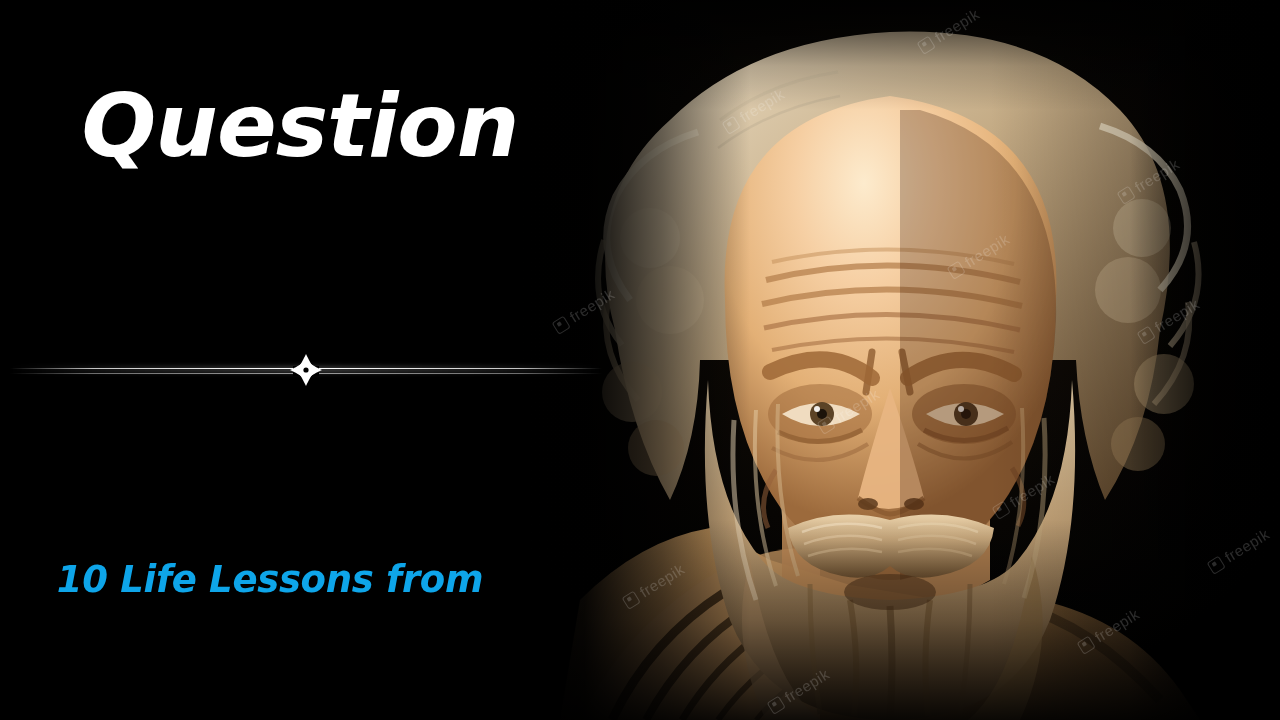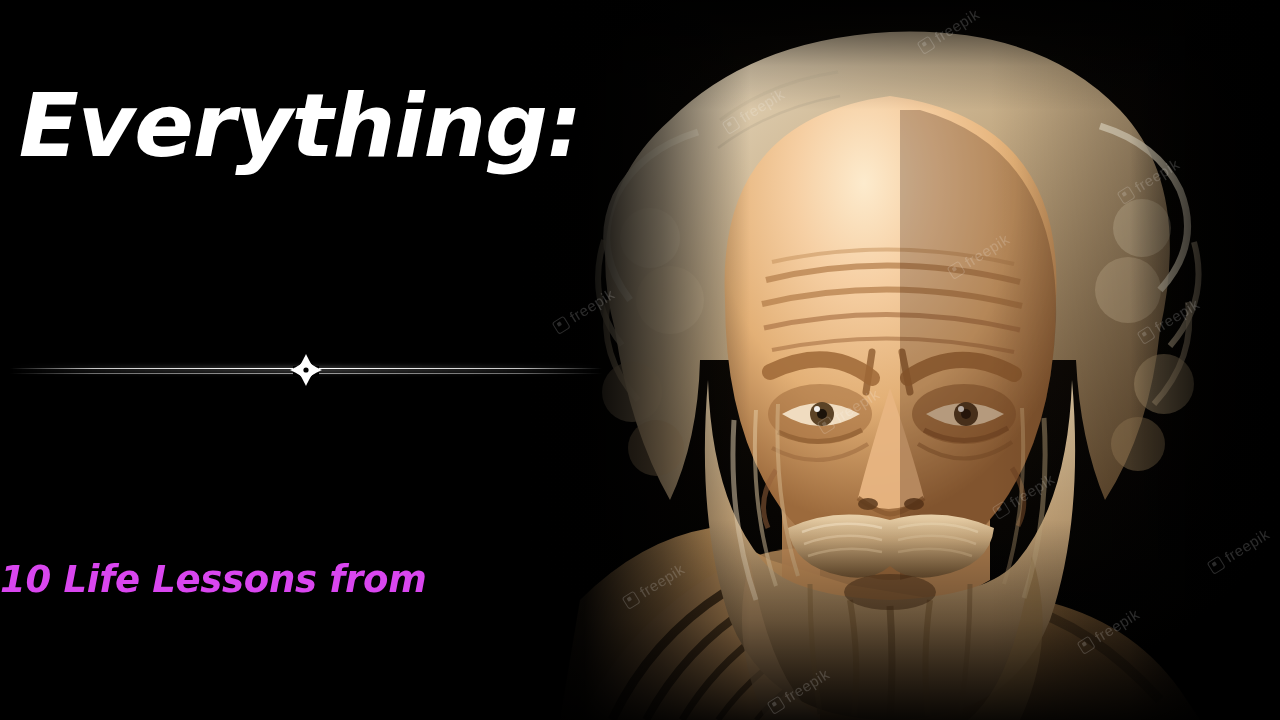--- a/index.html
+++ b/index.html
@@ -188,22 +188,22 @@
     height: 10px;
     background: #000;
   }
 
   
   .subtitle {
     position: absolute;
     left: 0;
     top: 552px;
     width: 540px;
-    text-align: left;
-    color: #d946ef;
+    text-align: center;
+    color: #0ea5e9;
     font-family: "DejaVu Sans", sans-serif;
     font-weight: bold;
     font-style: italic;
     font-size: 37px;
     line-height: 1.5;
     letter-spacing: -0.3px;
     text-shadow: 0 1px 5px rgba(0,0,0,0.9);
   }
   .subtitle .line { display: block; }
 </style>
@@ -432,21 +432,21 @@
         <div class="wm" style="left: 35px; top: 320px;">
           <span class="wm-mark"></span>
           <span>freepik</span>
         </div>
       </div>
   </div>
 
   <div class="text-panel">
 
     <div class="headline">
-      <span class="line">Everything:</span>
+      <span class="line">Question</span>
     </div>
 
     <div class="divider">
       <div class="rule-glow"></div>
       <div class="rule-top"></div>
       <div class="rule-bottom"></div>
       <div class="ornament-mask"></div>
       <svg class="ornament" viewBox="0 0 36 36" xmlns="http://www.w3.org/2000/svg">
 
         <path d="M18 2 C21 8 22.5 11.5 25 14 C22.5 15 20 16 18 18 C16 16 13.5 15 11 14 C13.5 11.5 15 8 18 2 Z" fill="#ffffff"></path>

